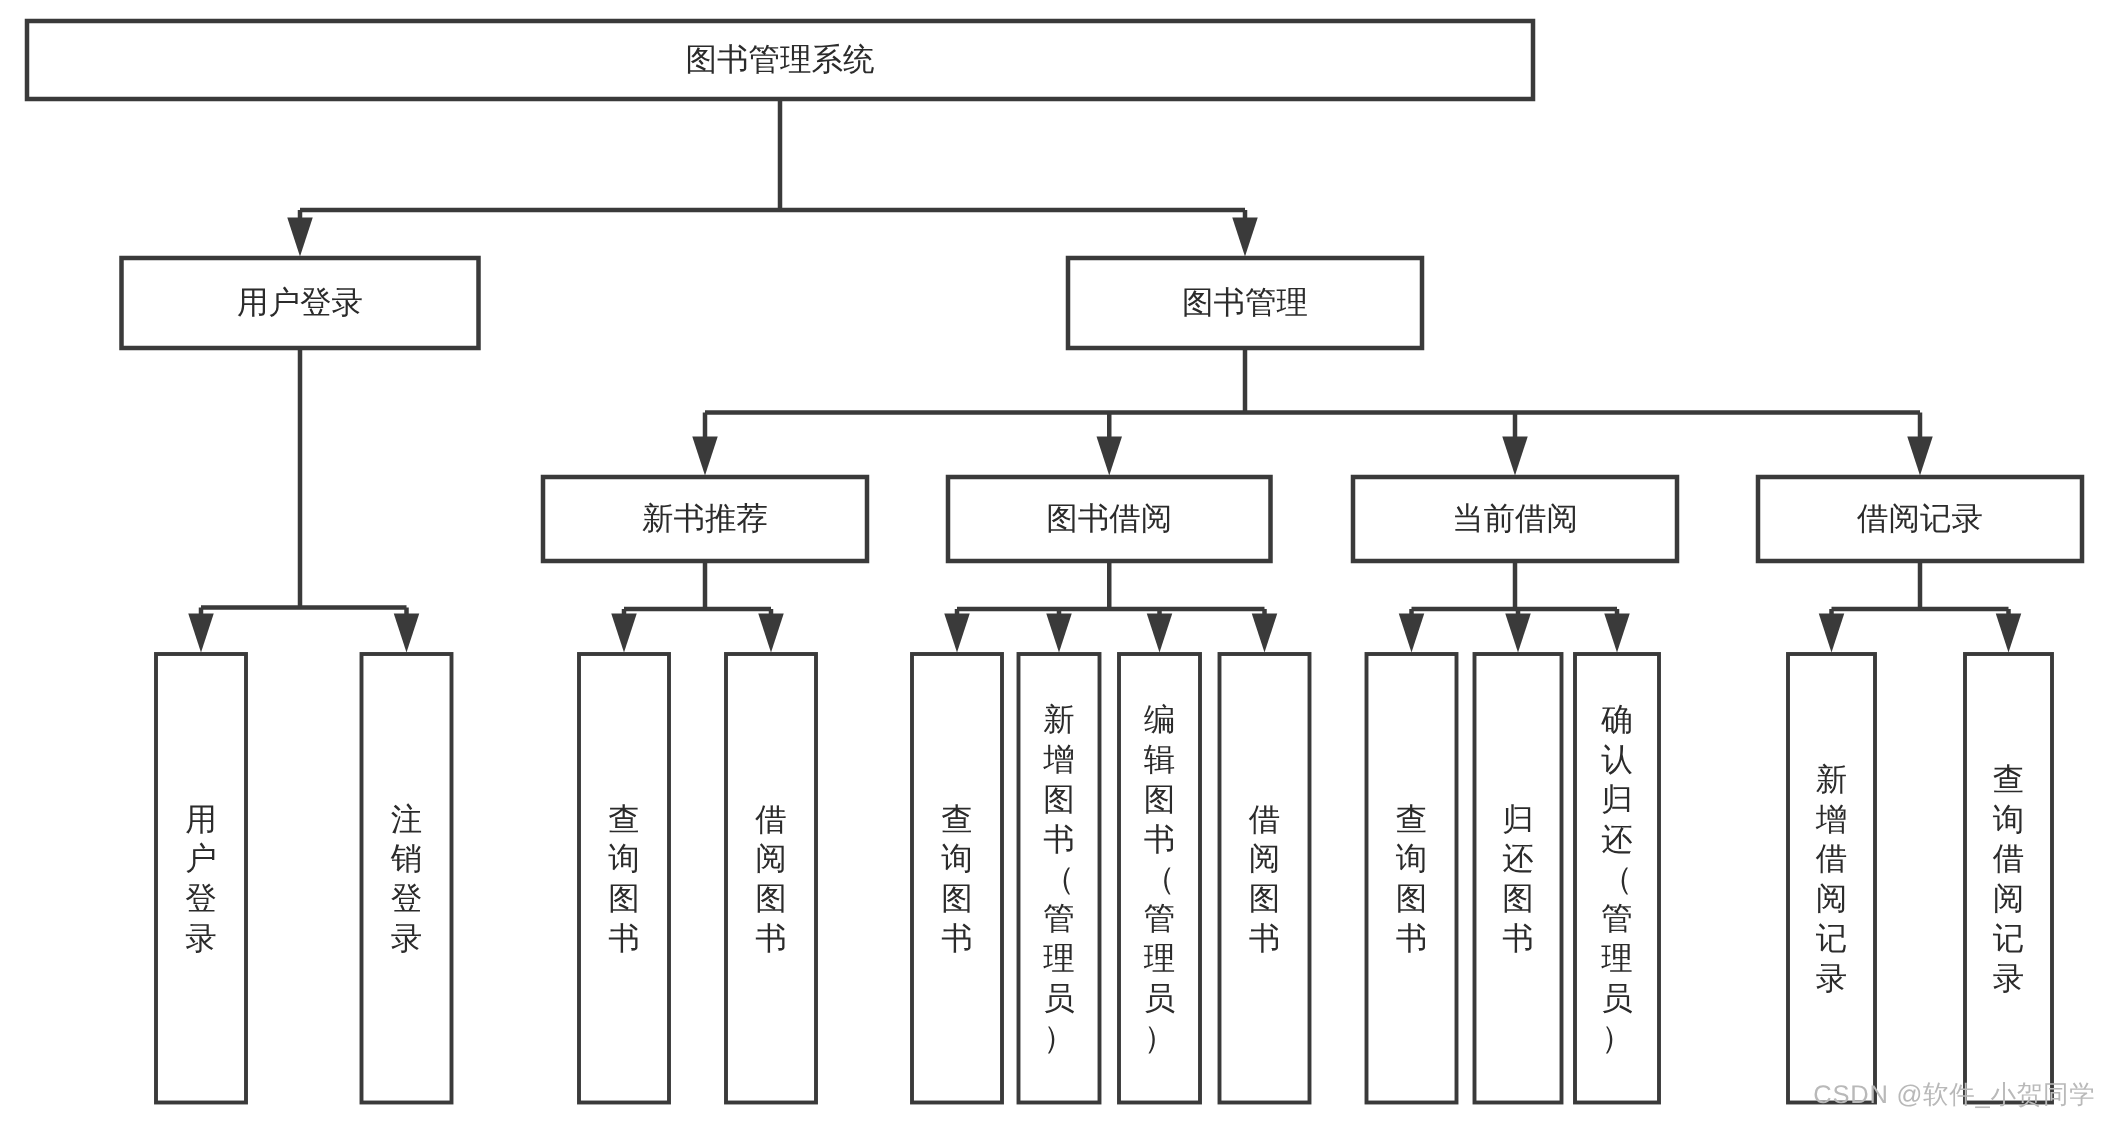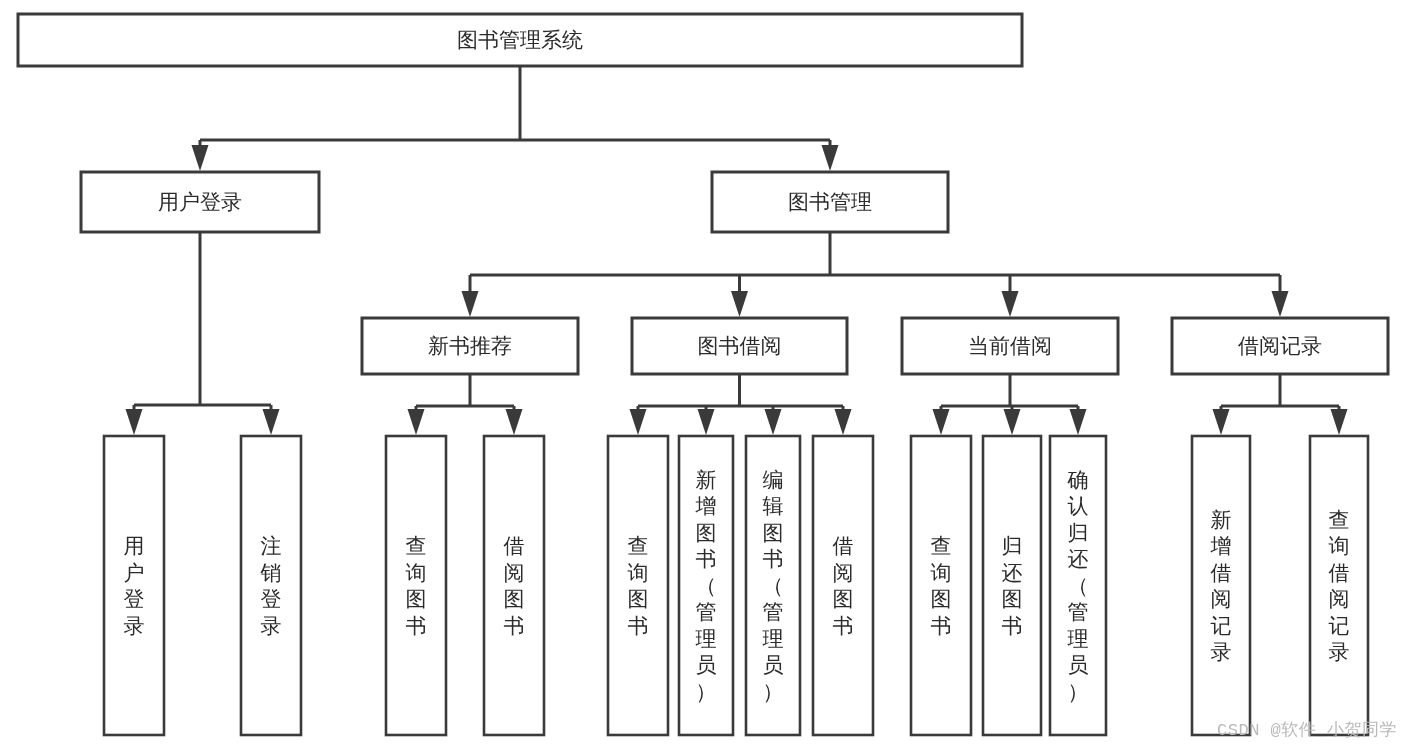--- a/index.html
+++ b/index.html
@@ -57,21 +57,21 @@
   .node-label-v {
     fill: #2b2b2b;
     font-family: "DejaVu Sans", "Liberation Sans", sans-serif;
     font-size: 21px;
     text-anchor: middle;
   }
   .watermark {
     position: absolute;
     right: 8px;
     bottom: 6px;
-    font-family: Liberation Mono, monospace;
+    font-family: Liberation Sans, sans-serif;
     font-size: 17px;
     color: #b9b9b9;
     white-space: nowrap;
     letter-spacing: 0.5px;
     user-select: none;
   }
 </style>
 </head>
 <body>
 

